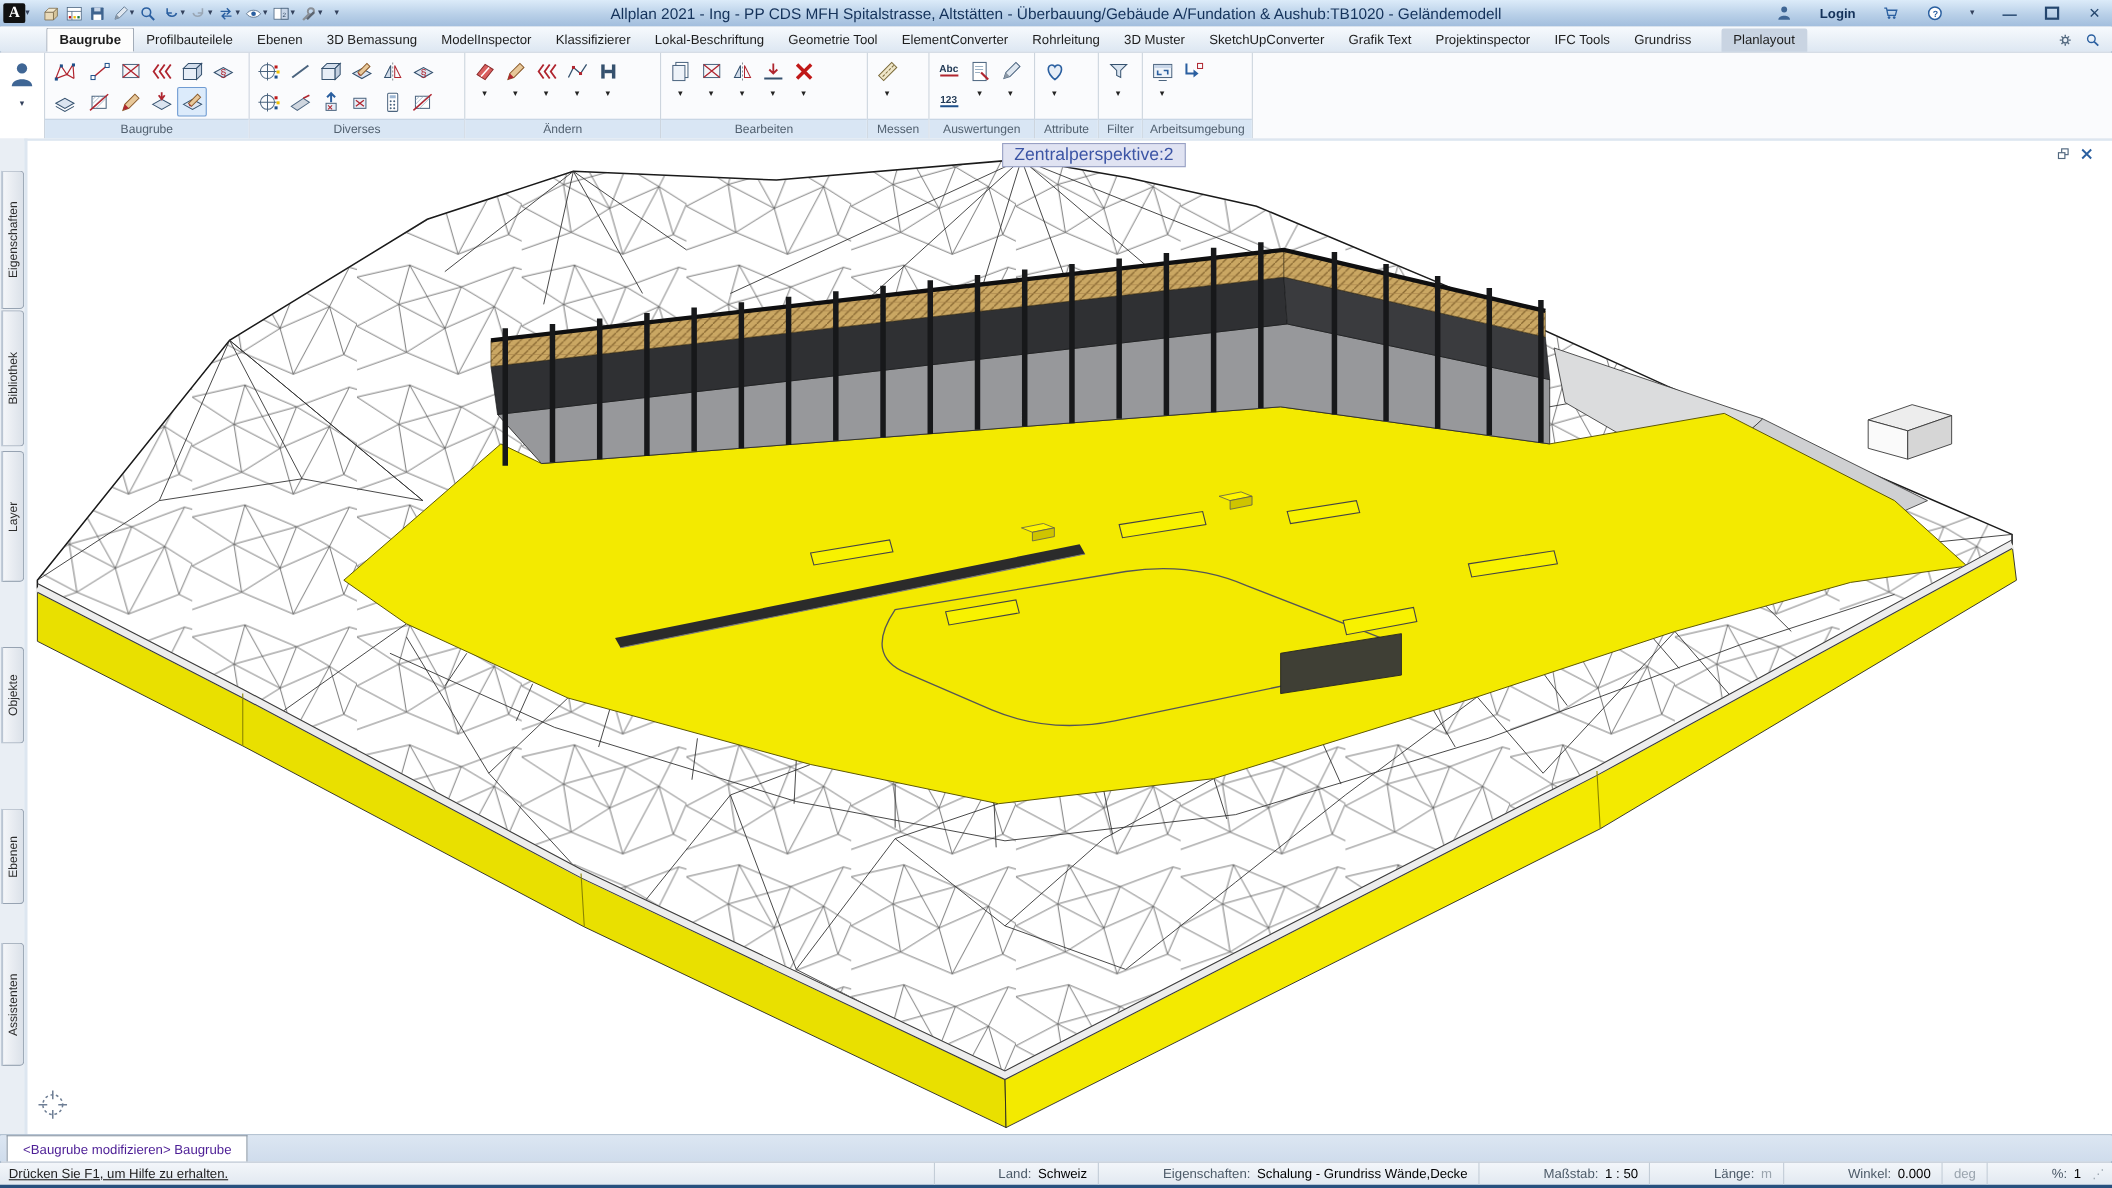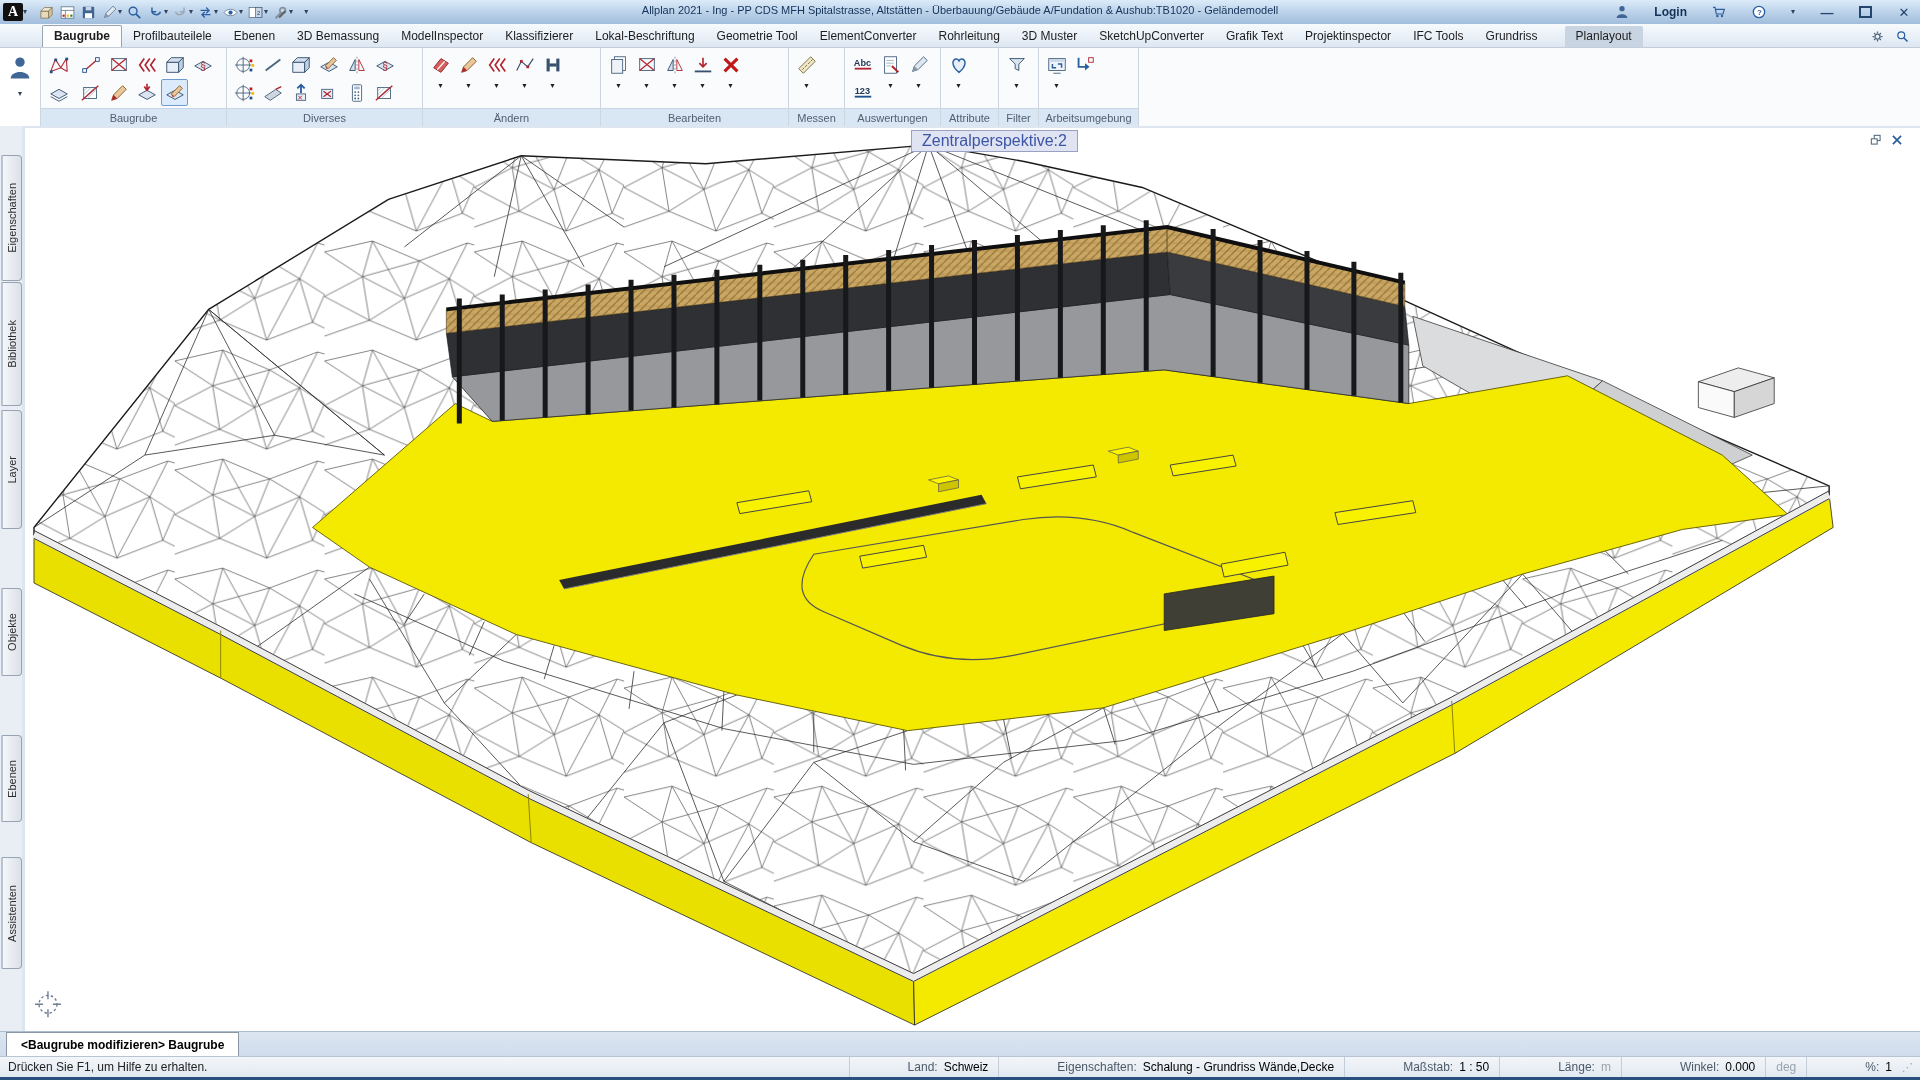--- a/index.html
+++ b/index.html
@@ -12,21 +12,21 @@
     background:linear-gradient(#dcebf9,#b9d0e8 55%,#a2bedd);
     display:flex;align-items:center;border-bottom:1px solid #8fa8c6;}
   .logo{width:20px;height:18px;background:#111;color:#fff;font-weight:bold;
     font-family:"Liberation Serif",serif;font-size:14px;display:flex;align-items:center;
     justify-content:center;margin-left:3px;border-radius:2px;}
   .qicons{display:flex;align-items:center;gap:2px;margin-left:10px;}
   .qbtn{display:flex;align-items:center;height:20px;padding:0 1px;border-radius:2px;}
   .qbtn svg{width:17px;height:17px;}
   .caret{font-size:8px;color:#33415c;line-height:8px;}
   .title-text{position:absolute;left:0;right:0;text-align:center;top:4px;
-    font-size:11px;color:#14325a;pointer-events:none;}
+    font-size:14px;color:#14325a;pointer-events:none;}
   .tb-right{margin-left:auto;display:flex;align-items:center;gap:24px;padding-right:8px;z-index:2;}
   .tb-right svg{width:16px;height:16px;}
   .login-lbl{font-size:12px;font-weight:bold;color:#14325a;}
   .winbtn{font-size:13px;color:#24466e;font-weight:bold;width:16px;text-align:center;}
   .winbox{width:9px;height:8px;border:2px solid #24466e;display:inline-block;}
 
   
   .tabrow{position:absolute;left:0;top:24px;width:1920px;height:24px;
     background:linear-gradient(#f7fafd,#dde7f2);border-bottom:1px solid #c2cdd9;
     display:flex;align-items:flex-end;padding-left:42px;box-sizing:border-box;}
@@ -68,28 +68,28 @@
     background:#e0e3f2;border:1px solid #98a0c4;color:#3c55a5;font-size:16px;
     display:flex;align-items:center;z-index:5;}
   .vwin{position:absolute;top:5px;right:16px;display:flex;gap:7px;z-index:5;}
   .vwin svg{width:14px;height:14px;}
   .scene{position:absolute;left:0;top:0;width:100%;height:100%;}
 
   
   .bottomtabs{position:absolute;left:0;bottom:24px;width:1920px;height:24px;
     background:linear-gradient(#dce6f2,#cfdcec);border-top:1px solid #aebecf;display:flex;align-items:stretch;}
   .btab{margin-left:6px;background:#fff;border:1px solid #8a97a5;border-bottom:none;
-    font-size:12px;font-weight:bold;color:#000000;display:flex;align-items:center;padding:0 14px;}
+    font-size:12px;font-weight:normal;color:#4c1d95;display:flex;align-items:center;padding:0 14px;}
 
   
   .statusbar{position:absolute;left:0;bottom:0;width:1920px;height:24px;
     background:linear-gradient(#f3f6fa,#dfe7ef);border-top:1px solid #b9c4d0;
     display:flex;align-items:center;font-size:12px;color:#222;
     box-shadow:inset 0 -3px 0 #27507e;padding-bottom:3px;box-sizing:border-box;}
-  .sb-help{flex:1;padding-left:8px;}
+  .sb-help{flex:1;padding-left:8px;text-decoration:underline;}
   .sb-field{display:flex;align-items:center;gap:6px;padding:0 10px;height:100%;
     border-left:1px solid #c3cdd7;white-space:nowrap;}
   .sb-lbl{color:#4c5a68;margin-left:48px;}
   .sb-val{color:#000;}
   .sb-dim{color:#9aa4ae;}
   .grip{width:18px;color:#9aa4ae;font-size:11px;}
 </style>
 </head>
 <body>
 

